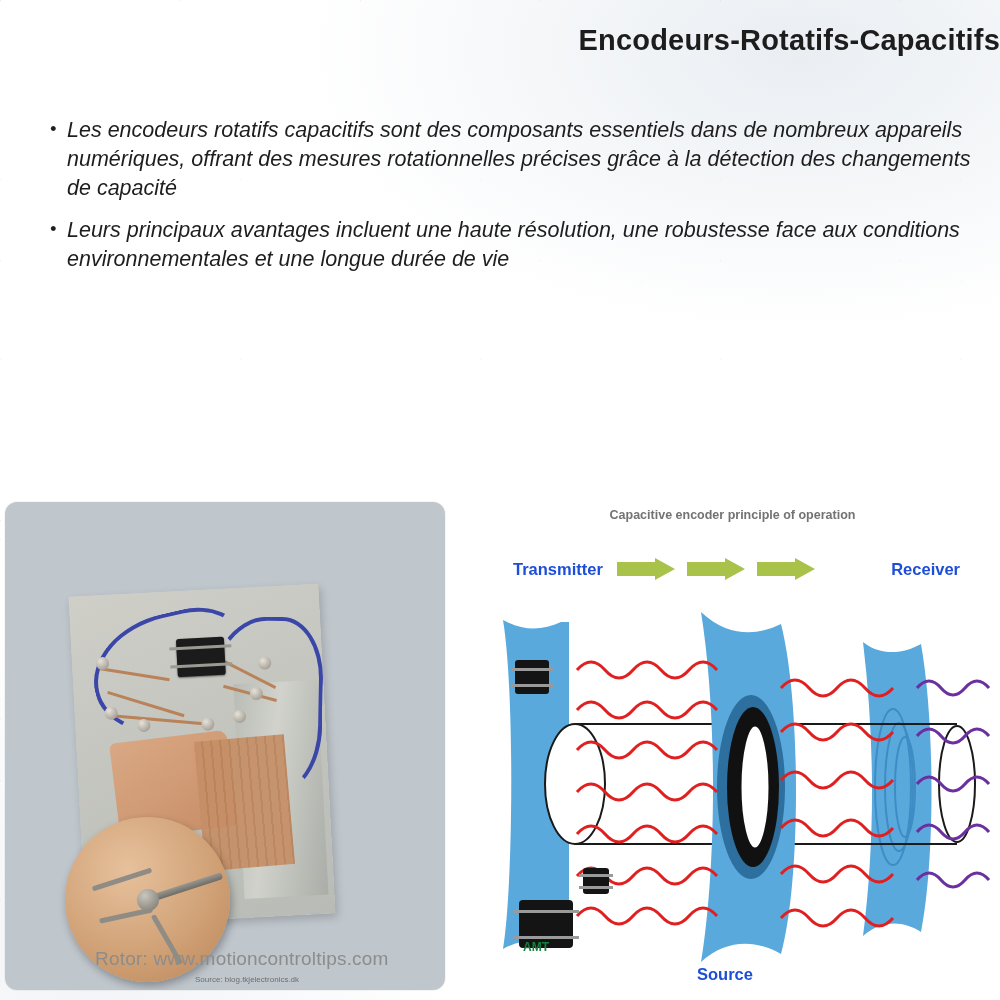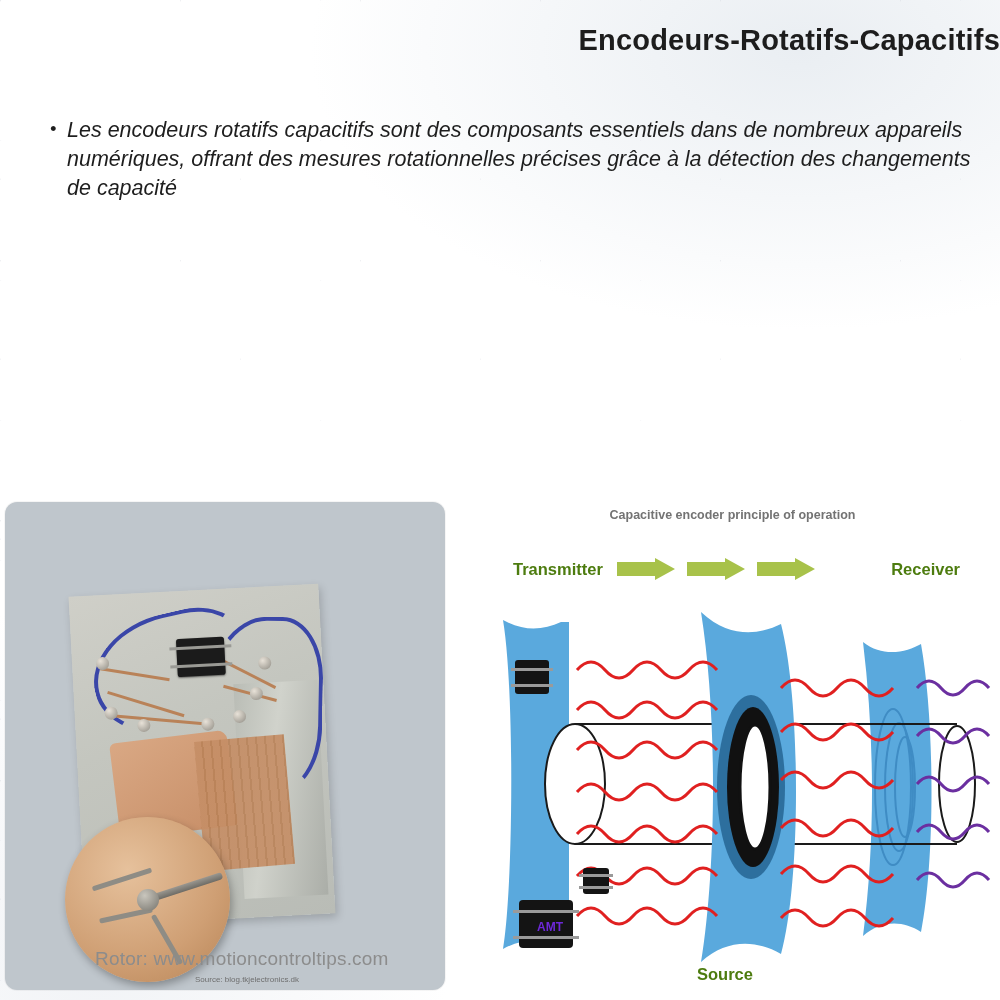--- a/index.html
+++ b/index.html
@@ -239,21 +239,21 @@
     width: 100%;
     text-align: center;
     font-size: 12.5px;
     font-weight: bold;
     color: #737373;
   }
   .lbl {
     position: absolute;
     font-size: 16.5px;
     font-weight: bold;
-    color: #4d7c0f;
+    color: #1d4ed8;
   }
   .lbl.transmitter { left: 48px; top: 68px; }
   .lbl.receiver   { right: 40px; top: 68px; }
   .lbl.rotor      { left: 232px; bottom: 8px; }
 
   .arrow {
     position: absolute;
     top: 66px;
     width: 58px;
     height: 22px;
@@ -270,20 +270,21 @@
 </style>
 </head>
 <body>
 
 <div class="page"></div>
 
 <h1 class="title">Encodeurs-Rotatifs-Capacitifs</h1>
 
 <ul class="bullets">
   <li>Les encodeurs rotatifs capacitifs sont des composants essentiels dans de nombreux appareils numériques, offrant des mesures rotationnelles précises grâce à la détection des changements de capacité</li>
+  <li>Leurs principaux avantages incluent une haute résolution, une robustesse face aux conditions environnementales et une longue durée de vie</li>
 </ul>
 
 <div class="panels">
 
   <div class="panel-left">
     <div class="board">
       <div class="foil"></div>
       <div class="copper-a"></div>
       <div class="copper-b"></div>
 
@@ -389,19 +390,19 @@
 
       <rect x="118" y="376" width="26" height="26" rx="3" fill="#141414"></rect>
       <rect x="114" y="382" width="34" height="3" fill="#9a9a9a"></rect>
       <rect x="114" y="394" width="34" height="3" fill="#9a9a9a"></rect>
 
       <rect x="54" y="408" width="54" height="48" rx="4" fill="#141414"></rect>
       <rect x="48" y="418" width="66" height="3" fill="#9a9a9a"></rect>
       <rect x="48" y="444" width="66" height="3" fill="#9a9a9a"></rect>
     </svg>
 
-    <div style="position:absolute; left:58px; top:428px; width:54px; text-align:center; font-size:12px; font-weight:bold; color:#6d28d9;">AMT</div>
+    <div style="position:absolute; left:58px; top:448px; width:54px; font-size:12px; font-weight:bold; color:#15803d;">AMT</div>
 
     <div class="lbl rotor">Source</div>
   </div>
 
   <div class="source-note">Rotor: www.motioncontroltips.com</div>
 </div>
 
 </body></html>

